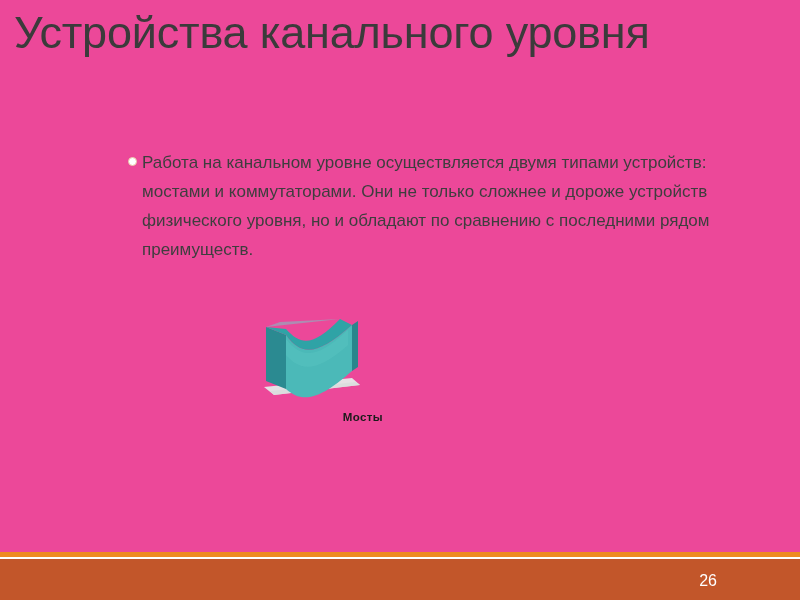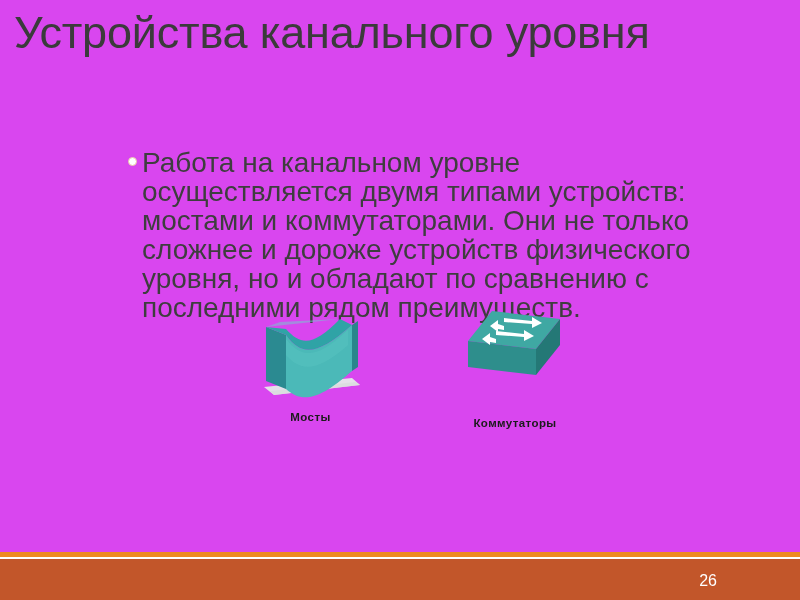--- a/index.html
+++ b/index.html
@@ -8,21 +8,21 @@
     background: #ffffff;
   }
   body {
     font-family: "Liberation Sans", "DejaVu Sans", sans-serif;
   }
 
   .slide {
     position: relative;
     width: 800px;
     height: 600px;
-    background: #d946ef;
+    background: #ec4899;
     overflow: hidden;
   }
 
   
   .slide-title {
     position: absolute;
     left: 14px;
     top: 8px;
     width: 700px;
     font-size: 45px;
@@ -49,21 +49,21 @@
     height: 9px;
     margin-top: 9px;
     margin-right: 5px;
     border: 1.4px solid #e8c9a8;
     border-radius: 50%;
     background: #ffffff;
     box-sizing: border-box;
   }
   .bullet-text {
     flex: 1 1 auto;
-    font-size: 28px;
+    font-size: 17px;
     line-height: 29px;
     color: #3e3e3e;
     font-weight: 400;
   }
 
   
   .figures {
     position: absolute;
     left: 0;
     top: 305px;
@@ -82,21 +82,21 @@
     height: 100px;
   }
   .figure-art svg { display: block; margin: 0 auto; }
 
   .figure-caption {
     font-size: 11.5px;
     font-weight: bold;
     color: #1b1b1b;
     letter-spacing: 0.4px;
   }
-  .figure-bridge .figure-caption { margin-top: 6px; }
+  .figure-bridge .figure-caption { margin-top: 6px; text-align: right; }
   .figure-switch .figure-caption { margin-top: 12px; }
 
   
   .footer-stripe-thin {
     position: absolute;
     left: 0;
     top: 552px;
     width: 800px;
     height: 5px;
     background: #ee8b22;
@@ -158,41 +158,20 @@
           <path d="M10,22 L30,30 C46,52 62,50 96,20 L84,14 C58,40 46,42 30,24 Z" fill="#2fa3a6"></path>
 
           <path d="M96,20 L96,66 L102,62 L102,16 Z" fill="#2a858c"></path>
 
           <path d="M10,22 L24,17 L84,14 L96,20 L84,14 Z" fill="#6fcfcb" opacity="0.5"></path>
         </svg>
       </div>
       <div class="figure-caption">Мосты</div>
     </div>
 
-    <div class="figure figure-switch">
-      <div class="figure-art">
-        <svg width="110" height="100" viewBox="0 0 110 100" aria-hidden="true">
-
-          <polygon points="32,6 100,14 76,44 8,36" fill="#3fa8a3"></polygon>
-
-          <polygon points="8,36 76,44 76,70 8,62" fill="#2e8e8c"></polygon>
-
-          <polygon points="76,44 100,14 100,40 76,70" fill="#247876"></polygon>
-
-          <polygon points="44,13 72,16 72,12 82,18 72,23 72,19 44,17" fill="#ffffff"></polygon>
-
-          <polygon points="44,21 38,19 38,15 30,21 38,27 38,24 44,25" fill="#ffffff"></polygon>
-
-          <polygon points="36,26 64,29 64,25 74,31 64,36 64,32 36,30" fill="#ffffff"></polygon>
-
-          <polygon points="36,34 30,32 30,28 22,34 30,40 30,37 36,38" fill="#ffffff"></polygon>
-        </svg>
-      </div>
-      <div class="figure-caption">Коммутаторы</div>
-    </div>
 
   </div>
 
   <div class="footer-stripe-thin"></div>
   <div class="footer-gap"></div>
   <div class="footer-band"></div>
   <div class="slide-number">26</div>
 
 </div>
 

